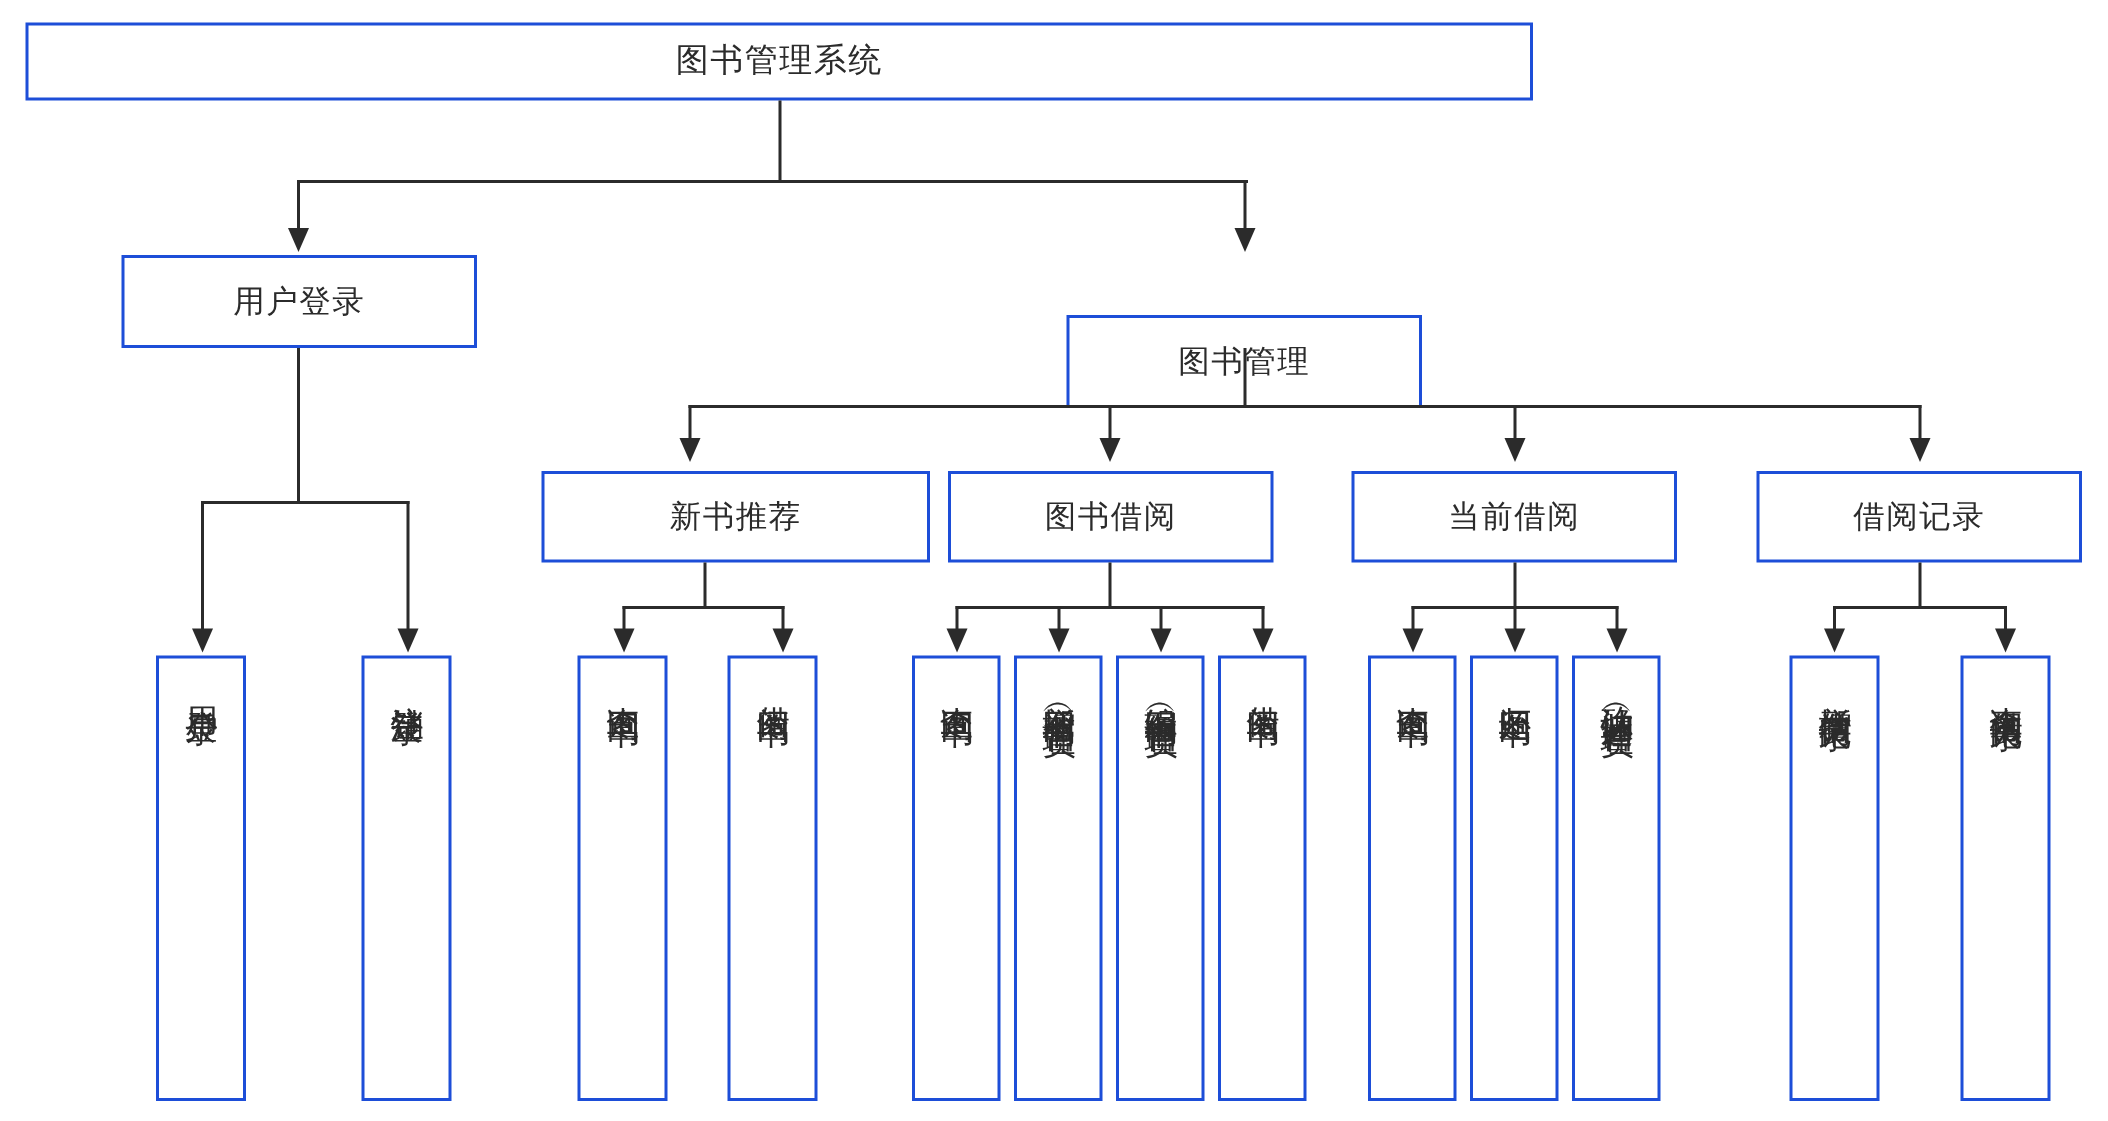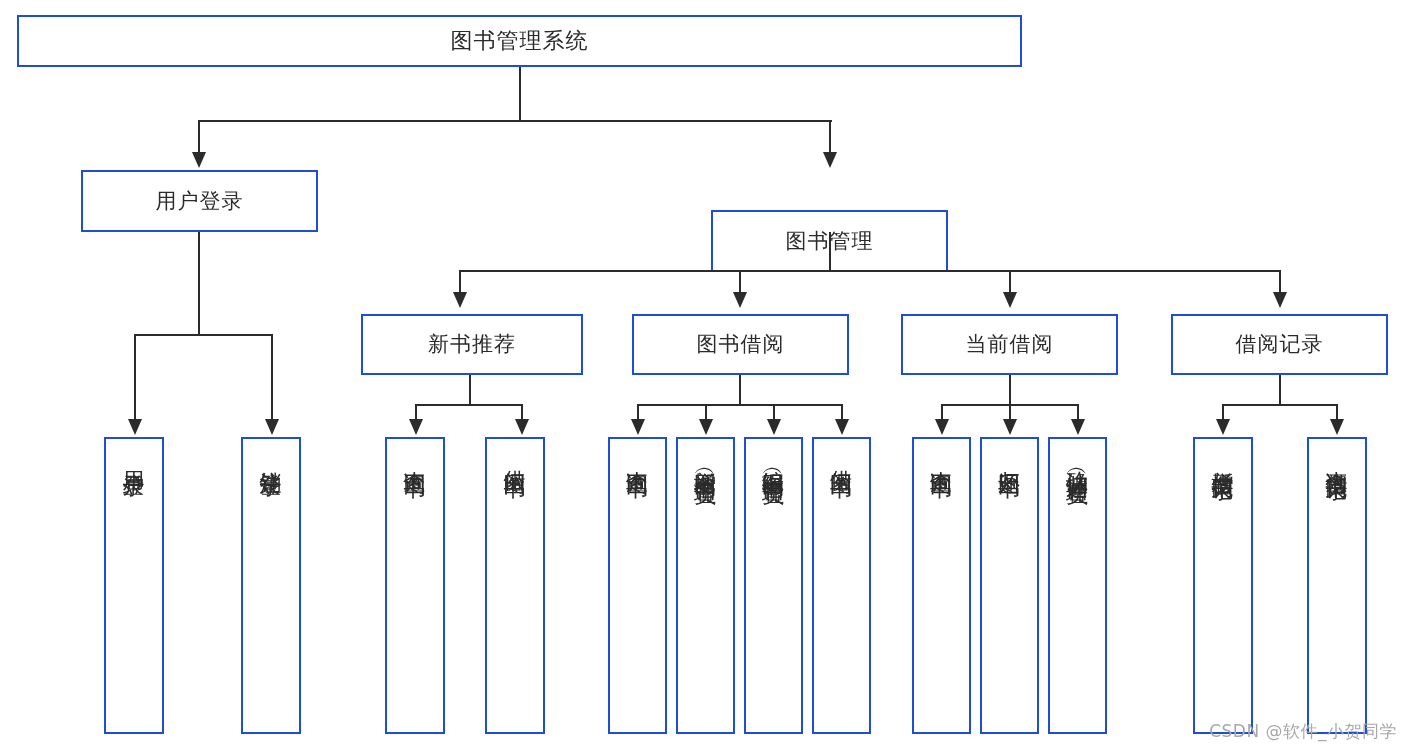--- a/index.html
+++ b/index.html
@@ -120,21 +120,21 @@
   <div class="hline" style="left:459px; top:270px; width:822px; height:2px;"></div>
   <div class="vline" style="left:459px; top:270px; width:2px; height:24px;"></div>
   <div class="arrow" style="left:453px; top:292px;"></div>
   <div class="vline" style="left:739px; top:270px; width:2px; height:24px;"></div>
   <div class="arrow" style="left:733px; top:292px;"></div>
   <div class="vline" style="left:1009px; top:270px; width:2px; height:24px;"></div>
   <div class="arrow" style="left:1003px; top:292px;"></div>
   <div class="vline" style="left:1279px; top:270px; width:2px; height:24px;"></div>
   <div class="arrow" style="left:1273px; top:292px;"></div>
 
-  <div class="node level2" style="left:361px; top:314px; width:222px; height:61px;text-align:right;">
+  <div class="node level2" style="left:361px; top:314px; width:259px; height:61px;text-align:right;">
     <span class="label">新书推荐</span>
   </div>
   <div class="node level2" style="left:632px; top:314px; width:217px; height:61px;">
     <span class="label">图书借阅</span>
   </div>
   <div class="node level2" style="left:901px; top:314px; width:217px; height:61px;">
     <span class="label">当前借阅</span>
   </div>
   <div class="node level2" style="left:1171px; top:314px; width:217px; height:61px;">
     <span class="label">借阅记录</span>
@@ -211,15 +211,14 @@
     <span class="label">确认归还（管理员）</span>
   </div>
 
   <div class="node leaf" style="left:1193px; top:437px; width:60px; height:297px;">
     <span class="label">新增借阅记录</span>
   </div>
   <div class="node leaf" style="left:1307px; top:437px; width:60px; height:297px;">
     <span class="label">查询借阅记录</span>
   </div>
 
-  <div id="watermark">CSDN @软件_小贺同学</div>
 
 </div>
 
 </body></html>

